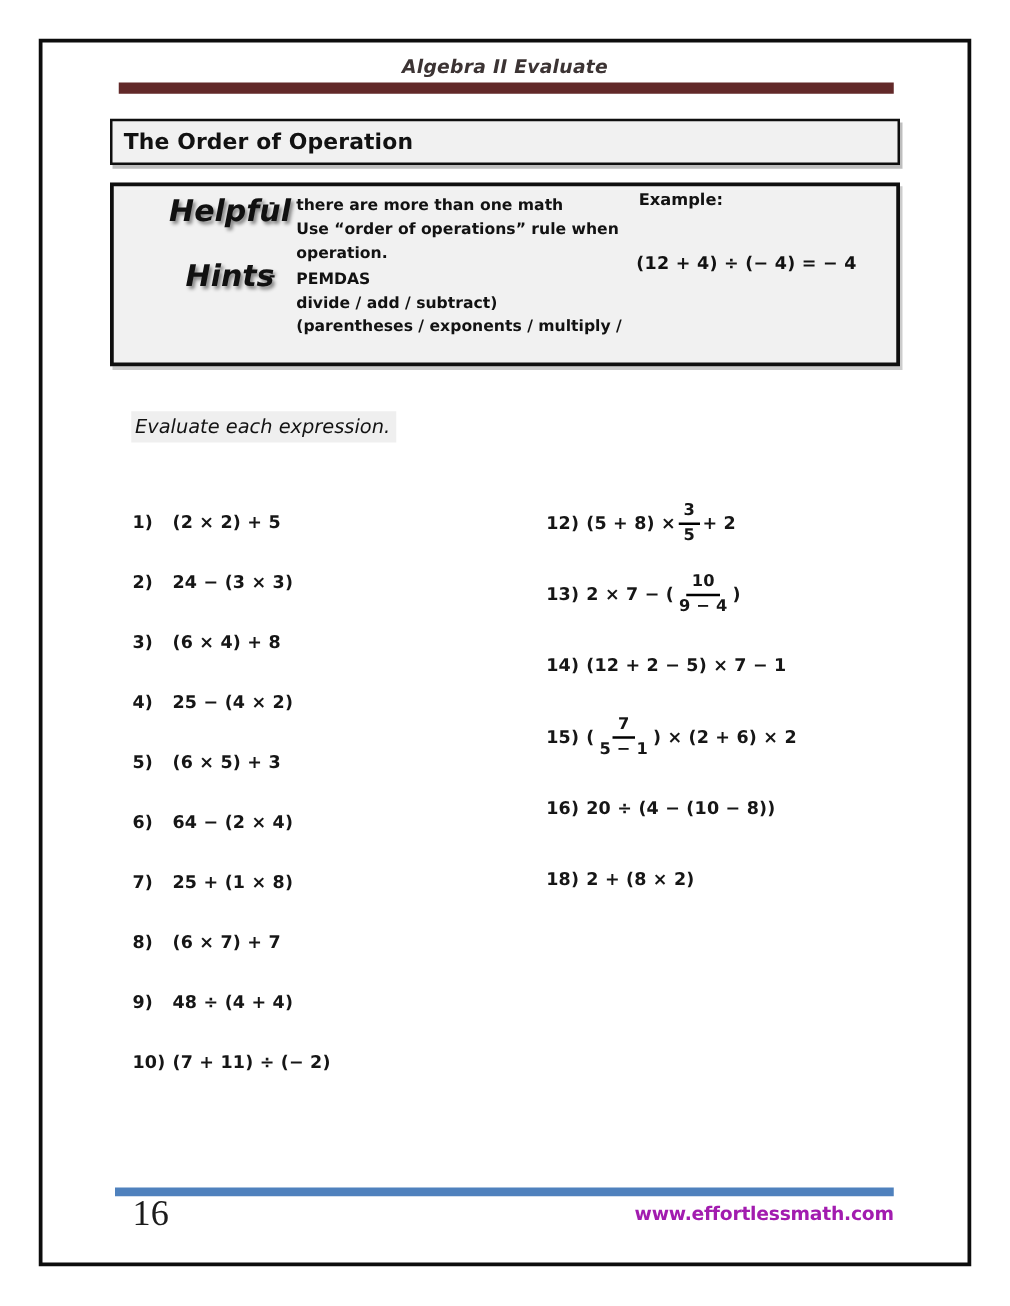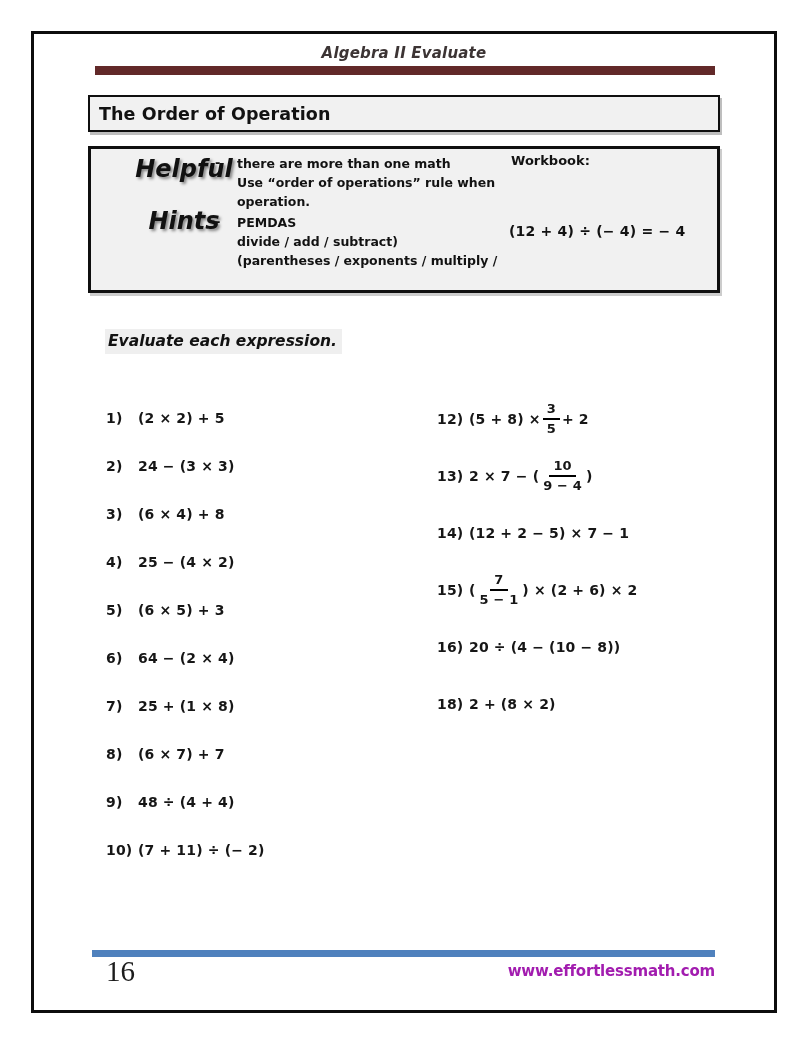--- a/index.html
+++ b/index.html
@@ -85,27 +85,26 @@
     white-space: nowrap;
   }
   .example-label {
     position: absolute; left: 420px; top: 4px;
     font-weight: bold; font-size: 13px;
   }
   .example-expr {
     position: absolute; left: 418px; top: 54px;
     font-weight: bold; font-size: 14px;
     letter-spacing: 0.2px;
-    margin-top: 20px;
   }
 
   .instruction {
     position: absolute; left: 105px; top: 329px;
     background: var(--highlight-bg);
-    font-weight: bold; font-style: italic;
+    font-weight: normal; font-style: italic;
     font-size: 15.5px;
     padding: 3px 5px 4px 3px;
   }
 
   .col { position: absolute; }
   .col-left  { left: 106px; top: 408px; width: 310px; }
   .col-right { left: 437px; top: 399px; width: 330px; }
 
   .problem-row {
     display: flex; align-items: center;
@@ -173,21 +172,21 @@
 
     <div class="hint-bullet second">
       <span class="hint-dash">-</span>
       <div class="hint-lines">
         <div>PEMDAS</div>
         <div>divide / add / subtract)</div>
         <div>(parentheses / exponents / multiply /</div>
       </div>
     </div>
 
-    <div class="example-label">Workbook:</div>
+    <div class="example-label">Example:</div>
     <div class="example-expr">(12 + 4) ÷ (− 4) = − 4</div>
   </div>
 
   <div class="instruction">Evaluate each expression.</div>
 
   <div class="col col-left" id="col-left">
       <div class="problem-row">
         <span class="problem-num">1)</span>
         <span class="problem-expr">
           <span>(2 × 2) + 5</span>

